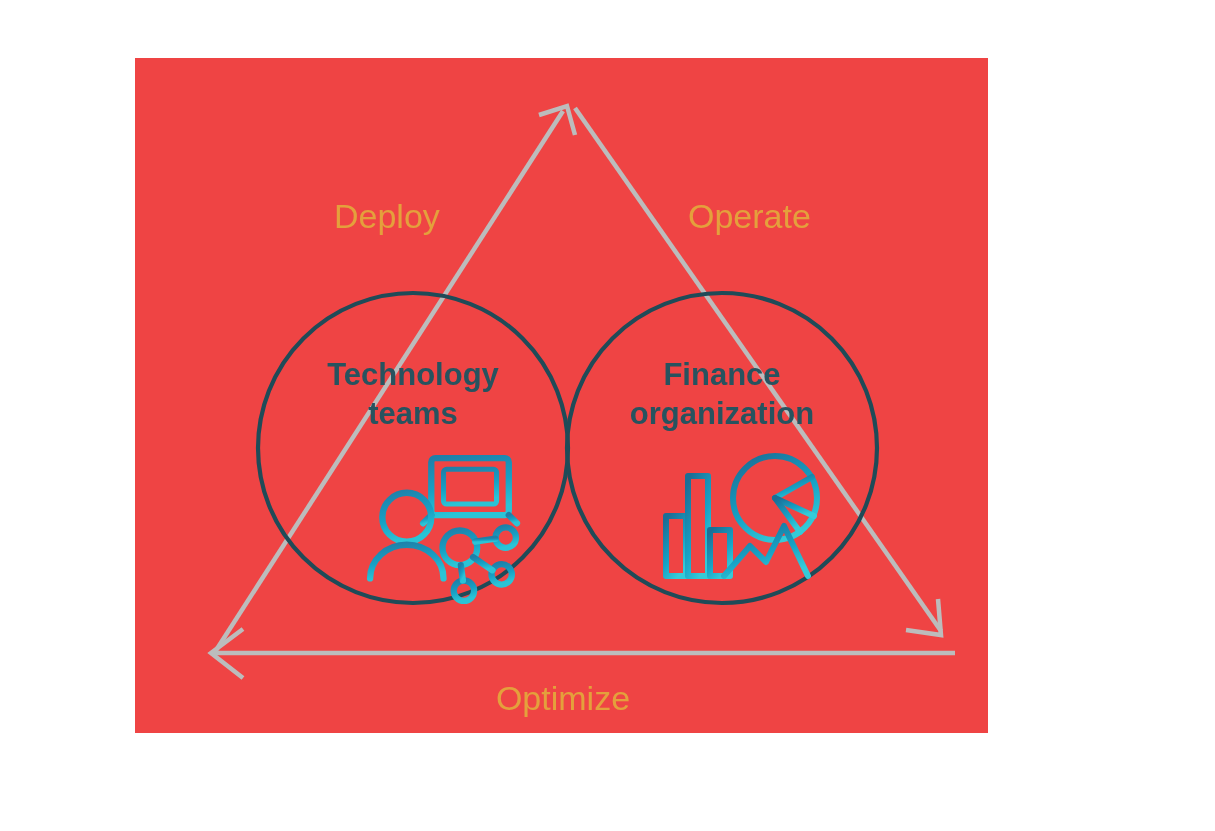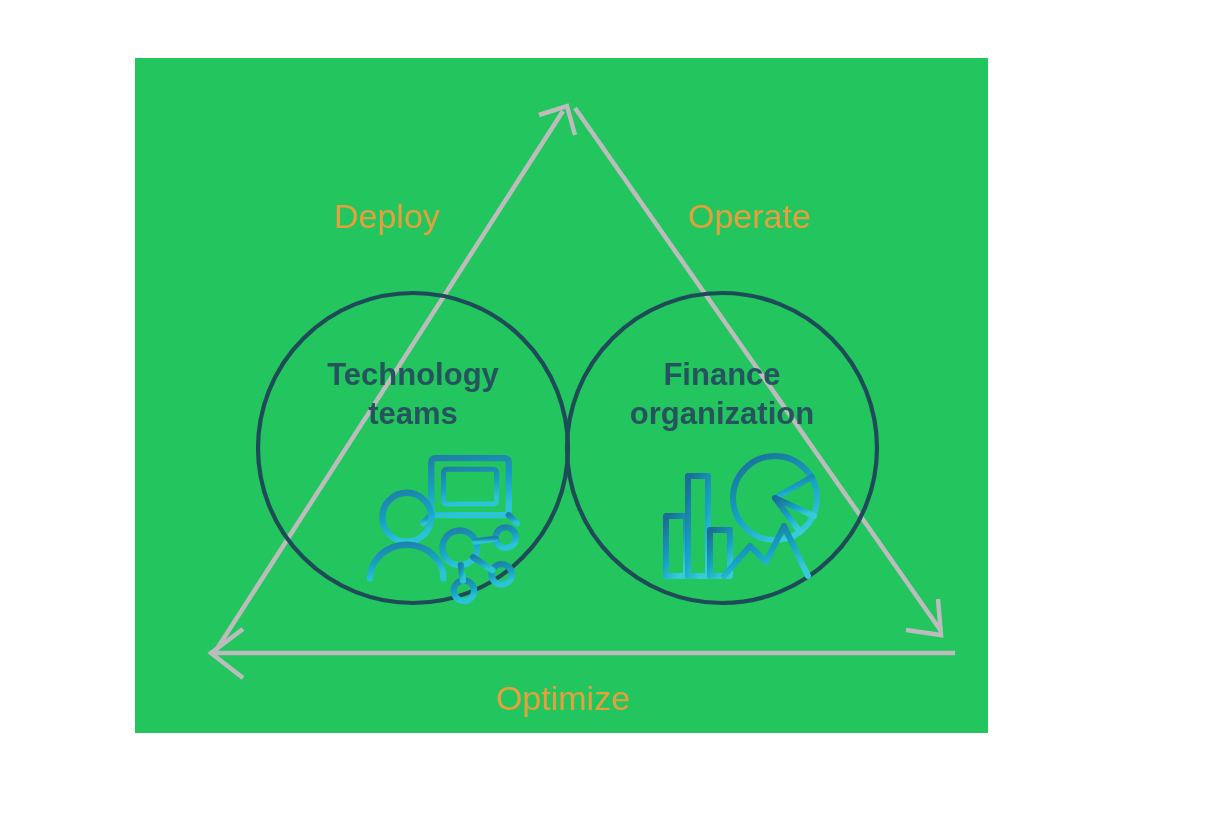--- a/index.html
+++ b/index.html
@@ -22,21 +22,21 @@
     width: 1215px;
     height: 831px;
     background: #ffffff;
   }
   #panel {
     position: absolute;
     left: 135px;
     top: 58px;
     width: 853px;
     height: 675px;
-    background: #22c55e;
+    background: #ef4444;
   }
   #diagram-svg {
     position: absolute;
     left: 0;
     top: 0;
     width: 853px;
     height: 675px;
     display: block;
   }
   .cycle-label {

